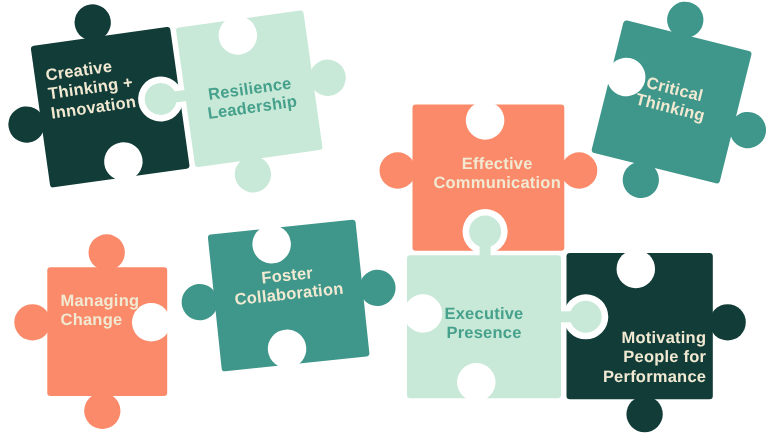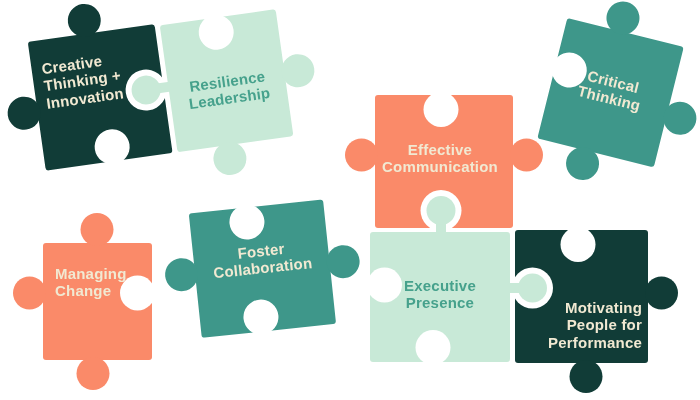--- a/index.html
+++ b/index.html
@@ -69,21 +69,21 @@
         <g>
           <rect x="31" y="173" width="140" height="130" rx="3" fill="#C8E9D7"></rect>
           <rect x="97" y="151.5" width="10" height="23.5" fill="#C8E9D7"></rect>
           <circle cx="102" cy="151.5" r="14.5" fill="#C8E9D7"></circle>
           <rect x="169" y="224" width="24.5" height="10" fill="#C8E9D7"></rect>
           <circle cx="193.5" cy="229" r="14.5" fill="#C8E9D7"></circle>
           <circle cx="45.5" cy="226" r="17.5" fill="#FFFFFF"></circle>
           <circle cx="94" cy="288.5" r="17.5" fill="#FFFFFF"></circle>
         </g>
       </svg>
-    <div class="plabel al-center" id="lbl2" style="left: 32px; top: 82px; width: 138px; color: rgb(241, 233, 210);">Effective Communication</div>
+    <div class="plabel al-center" id="lbl2" style="left: 44px; top: 82px; width: 138px; color: rgb(241, 233, 210);">Effective Communication</div>
     <div class="plabel al-right" id="lbl7" style="left: 187px; top: 240px; width: 116px; color: rgb(241, 233, 210);">Motivating People for Performance</div>
     <div class="plabel al-center" id="lbl6" style="left: 41px; top: 218px; width: 120px; color: rgb(70, 161, 140);">Executive Presence</div>
   </div>
 
   <div class="pgroup" id="gC" style="left:514px;top:-5px;width:195px;height:200px;transform:rotate(14deg);">
     <svg id="svgC" width="195" height="200" viewBox="0 0 195 200">
         <g>
           <rect x="36" y="36" width="120" height="124" rx="3" fill="#3E978A"></rect>
           <circle cx="90" cy="22.5" r="16.5" fill="#3E978A"></circle>
           <circle cx="169.5" cy="106" r="16.5" fill="#3E978A"></circle>

